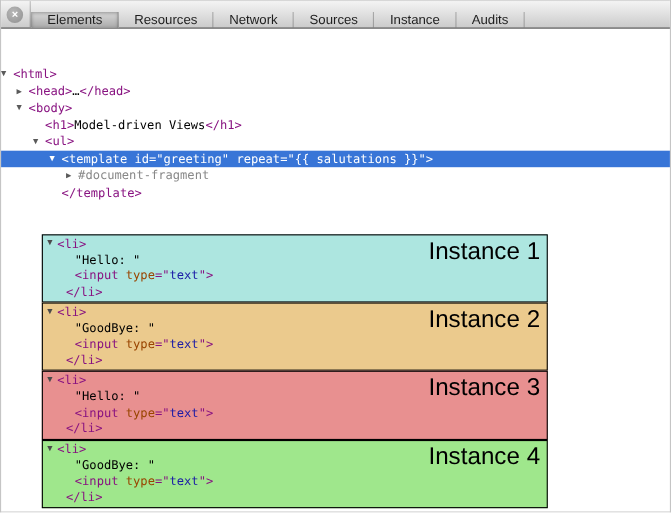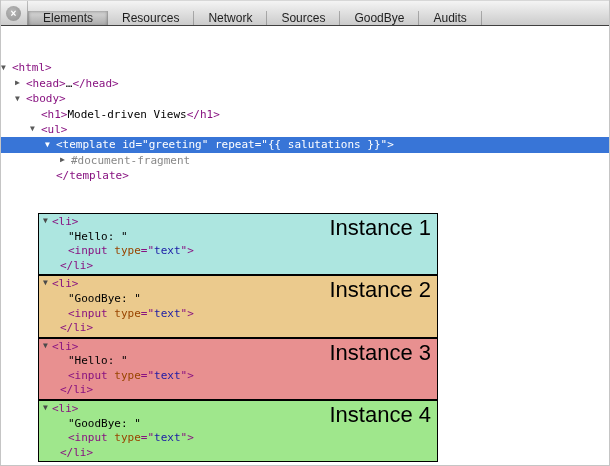--- a/index.html
+++ b/index.html
@@ -51,21 +51,21 @@
   }
   .tag  { color:#881280; }
   .attr { color:#994500; }
   .val  { color:#1a1aa6; }
   .txt  { color:#000; }
   .frag { color:#888888; }
   .row.sel { background:#3875d7; }
   .row.sel span, .row.sel .tri { color:#fff; }
   
   .ibox {
-    margin-left:37px; width:400px; border:1px solid #000;
+    margin-left:37px; width:460px; border:1px solid #000;
     position:relative; padding:1px 0;
   }
   .ibox + .ibox { margin-top:0px; }
   .iline { line-height:14.5px; }
   .iline .tri {
     display:inline-block; width:9px; font-size:8px; color:#4a4a4a;
     vertical-align:middle; transform:translateY(-1px);
   }
   .ilabel {
     position:absolute; top:1px; right:6px;
@@ -78,21 +78,21 @@
 
 <div class="window">
   <div class="toolbar">
     <div class="close-btn">×</div>
     <div class="toolbar-sep"></div>
     <div class="tabs">
         <div class="tab selected">Elements</div>
         <div class="tab">Resources</div>
         <div class="tab">Network</div>
         <div class="tab">Sources</div>
-        <div class="tab">GoodBye</div>
+        <div class="tab">Instance</div>
         <div class="tab">Audits</div>
       </div>
   </div>
   <div class="tree">
     <div><div class="row"><span class="tri">▼</span><span class="tag">&lt;html&gt;</span></div><div class="row" style="padding-left: 14px;"><span class="tri">▶</span><span class="tag">&lt;head&gt;</span><span class="txt">…</span><span class="tag">&lt;/head&gt;</span></div><div class="row" style="padding-left: 14px;"><span class="tri">▼</span><span class="tag">&lt;body&gt;</span></div><div class="row" style="padding-left: 40px;"><span class="tag">&lt;h1&gt;</span><span class="txt">Model-driven Views</span><span class="tag">&lt;/h1&gt;</span></div><div class="row" style="padding-left: 29px;"><span class="tri">▼</span><span class="tag">&lt;ul&gt;</span></div><div class="row sel" style="padding-left: 44px;"><span class="tri">▼</span><span class="tag">&lt;template id="greeting" repeat="{{ salutations }}"&gt;</span></div><div class="row" style="padding-left: 59px;"><span class="tri">▶</span><span class="frag">#document-fragment</span></div><div class="row" style="padding-left: 55px;"><span class="tag">&lt;/template&gt;</span></div></div>
     <div><div class="ibox" style="background: rgb(173, 230, 224);"><div class="iline" style="padding-left: 4px;"><span class="tri">▼</span><span class="tag">&lt;li&gt;</span></div><div class="iline" style="padding-left: 29px;"><span class="txt">"Hello: "</span></div><div class="iline" style="padding-left: 29px;"><span class="tag">&lt;input </span><span class="attr">type</span><span class="tag">="</span><span class="val">text</span><span class="tag">"&gt;</span></div><div class="iline" style="padding-left: 21px;"><span class="tag">&lt;/li&gt;</span></div><div class="ilabel">Instance 1</div></div><div class="ibox" style="background: rgb(235, 202, 141);"><div class="iline" style="padding-left: 4px;"><span class="tri">▼</span><span class="tag">&lt;li&gt;</span></div><div class="iline" style="padding-left: 29px;"><span class="txt">"GoodBye: "</span></div><div class="iline" style="padding-left: 29px;"><span class="tag">&lt;input </span><span class="attr">type</span><span class="tag">="</span><span class="val">text</span><span class="tag">"&gt;</span></div><div class="iline" style="padding-left: 21px;"><span class="tag">&lt;/li&gt;</span></div><div class="ilabel">Instance 2</div></div><div class="ibox" style="background: rgb(232, 144, 144);"><div class="iline" style="padding-left: 4px;"><span class="tri">▼</span><span class="tag">&lt;li&gt;</span></div><div class="iline" style="padding-left: 29px;"><span class="txt">"Hello: "</span></div><div class="iline" style="padding-left: 29px;"><span class="tag">&lt;input </span><span class="attr">type</span><span class="tag">="</span><span class="val">text</span><span class="tag">"&gt;</span></div><div class="iline" style="padding-left: 21px;"><span class="tag">&lt;/li&gt;</span></div><div class="ilabel">Instance 3</div></div><div class="ibox" style="background: rgb(159, 231, 140);"><div class="iline" style="padding-left: 4px;"><span class="tri">▼</span><span class="tag">&lt;li&gt;</span></div><div class="iline" style="padding-left: 29px;"><span class="txt">"GoodBye: "</span></div><div class="iline" style="padding-left: 29px;"><span class="tag">&lt;input </span><span class="attr">type</span><span class="tag">="</span><span class="val">text</span><span class="tag">"&gt;</span></div><div class="iline" style="padding-left: 21px;"><span class="tag">&lt;/li&gt;</span></div><div class="ilabel">Instance 4</div></div></div>
     
   </div>
 </div>
 

